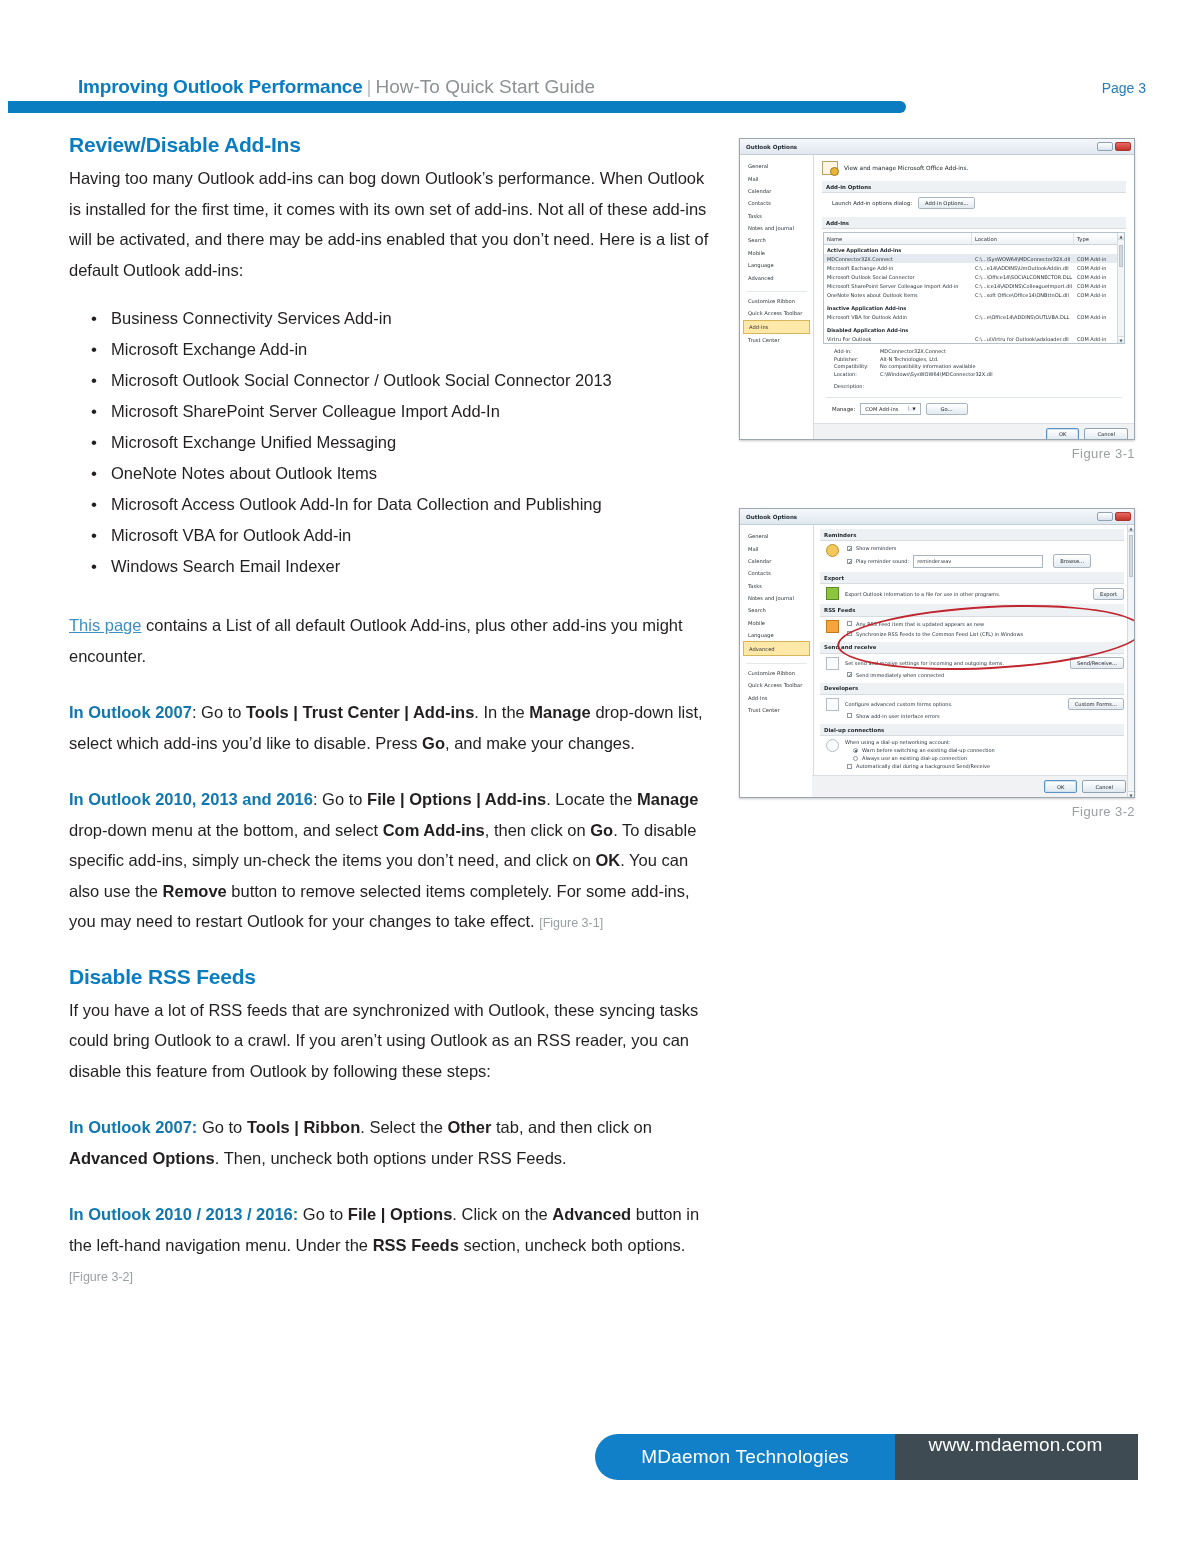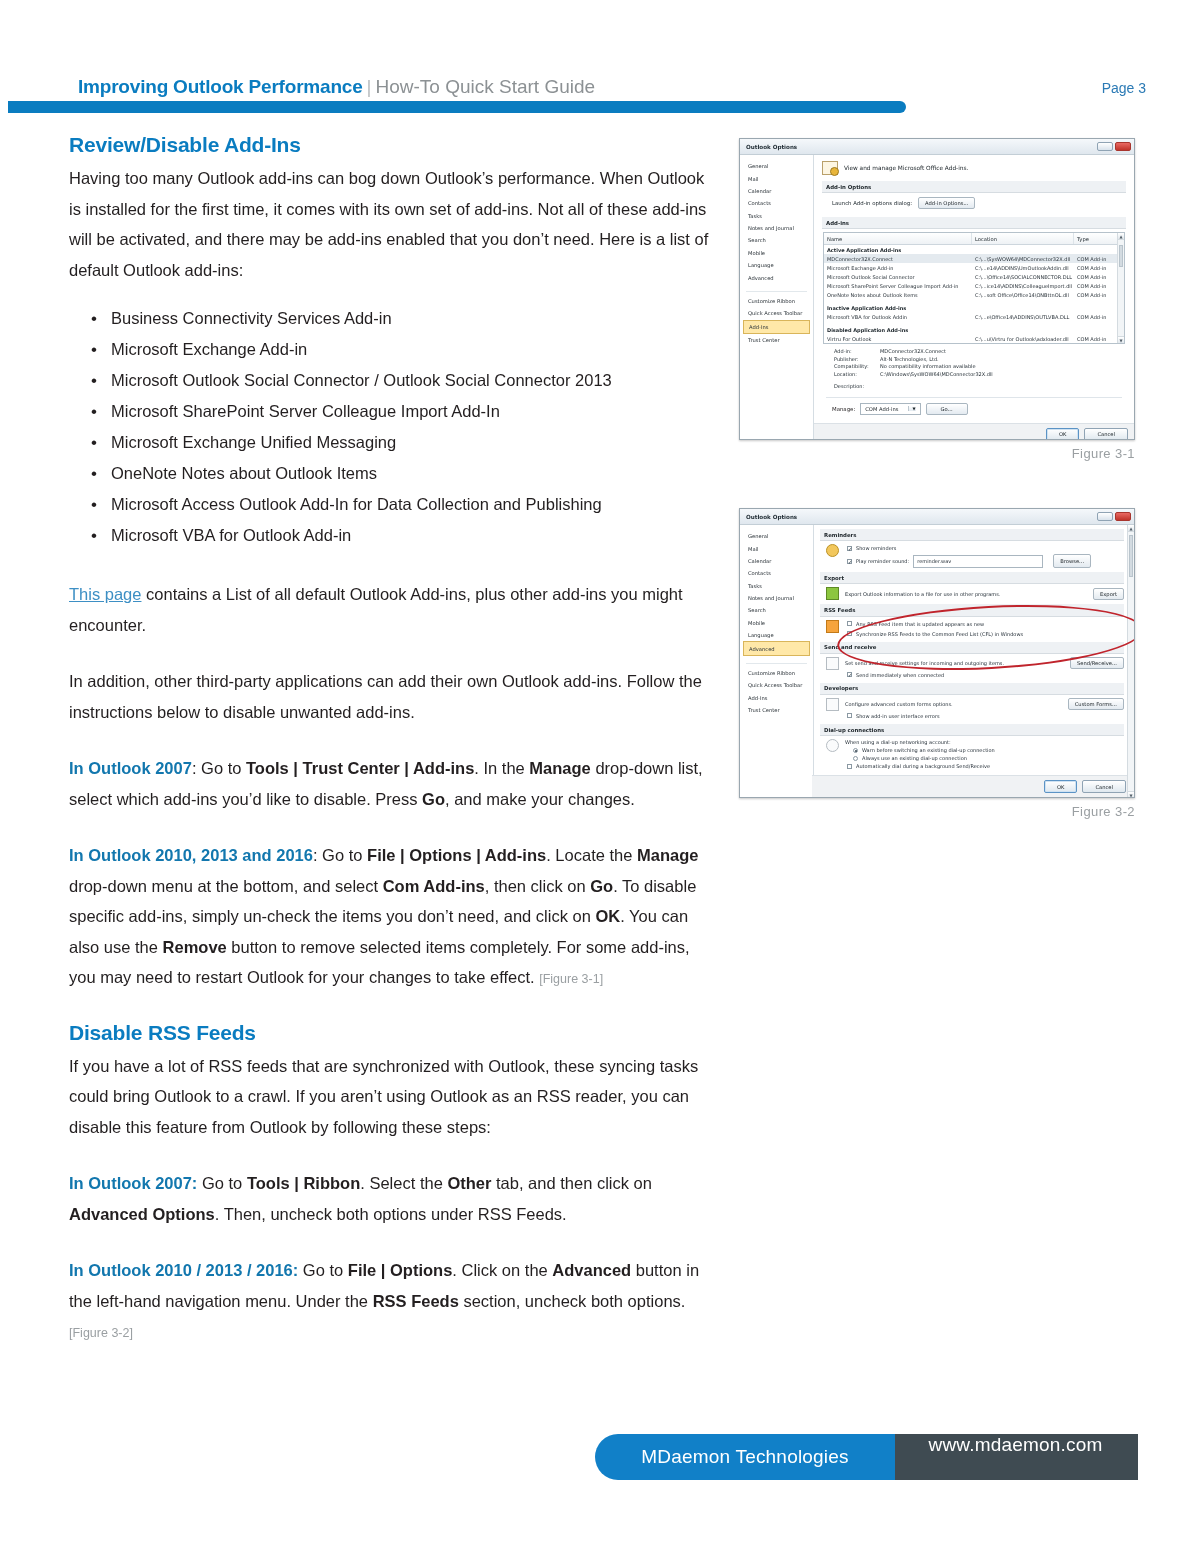--- a/index.html
+++ b/index.html
@@ -294,25 +294,25 @@
 
     <ul class="addin-list">
       <li>Business Connectivity Services Add-in</li>
       <li>Microsoft Exchange Add-in</li>
       <li>Microsoft Outlook Social Connector / Outlook Social Connector 2013</li>
       <li>Microsoft SharePoint Server Colleague Import Add-In</li>
       <li>Microsoft Exchange Unified Messaging</li>
       <li>OneNote Notes about Outlook Items</li>
       <li>Microsoft Access Outlook Add-In for Data Collection and Publishing</li>
       <li>Microsoft VBA for Outlook Add-in</li>
+      <li>Windows Search Email Indexer</li>
     </ul>
 
     <p class="body-text spaced" style="margin-top:28px"><a class="inline-link" href="#">This page</a><span> contains a List of all default Outlook Add-ins, plus other add-ins you might encounter.</span></p>
 
-    <p class="body-text spaced">In addition, other third-party applications can add their own Outlook add-ins. Follow the instructions below to disable unwanted add-ins.</p>
 
     <p class="body-text spaced"><span class="blue-lead">In Outlook 2007</span><span>: Go to </span><span class="b">Tools | Trust Center | Add-ins</span><span>. In the </span><span class="b">Manage</span><span> drop-down list, select which add-ins you’d like to disable. Press </span><span class="b">Go</span><span>, and make your changes.</span></p>
 
     <p class="body-text spaced"><span class="blue-lead">In Outlook 2010, 2013 and 2016</span><span>: Go to </span><span class="b">File | Options | Add-ins</span><span>. Locate the </span><span class="b">Manage</span><span> drop-down menu at the bottom, and select </span><span class="b">Com Add-ins</span><span>, then click on </span><span class="b">Go</span><span>. To disable specific add-ins, simply un-check the items you don’t need, and click on </span><span class="b">OK</span><span>. You can also use the </span><span class="b">Remove</span><span> button to remove selected items completely. For some add-ins, you may need to restart Outlook for your changes to take effect. </span><span class="figref">[Figure 3-1]</span></p>
 
     <h2 class="section-head" style="margin-top:22px">Disable RSS Feeds</h2>
     <p class="body-text spaced">If you have a lot of RSS feeds that are synchronized with Outlook, these syncing tasks could bring Outlook to a crawl. If you aren’t using Outlook as an RSS reader, you can disable this feature from Outlook by following these steps:</p>
 
     <p class="body-text spaced"><span class="blue-lead">In Outlook 2007:</span><span> Go to </span><span class="b">Tools | Ribbon</span><span>. Select the </span><span class="b">Other</span><span> tab, and then click on </span><span class="b">Advanced Options</span><span>. Then, uncheck both options under RSS Feeds.</span></p>
 

